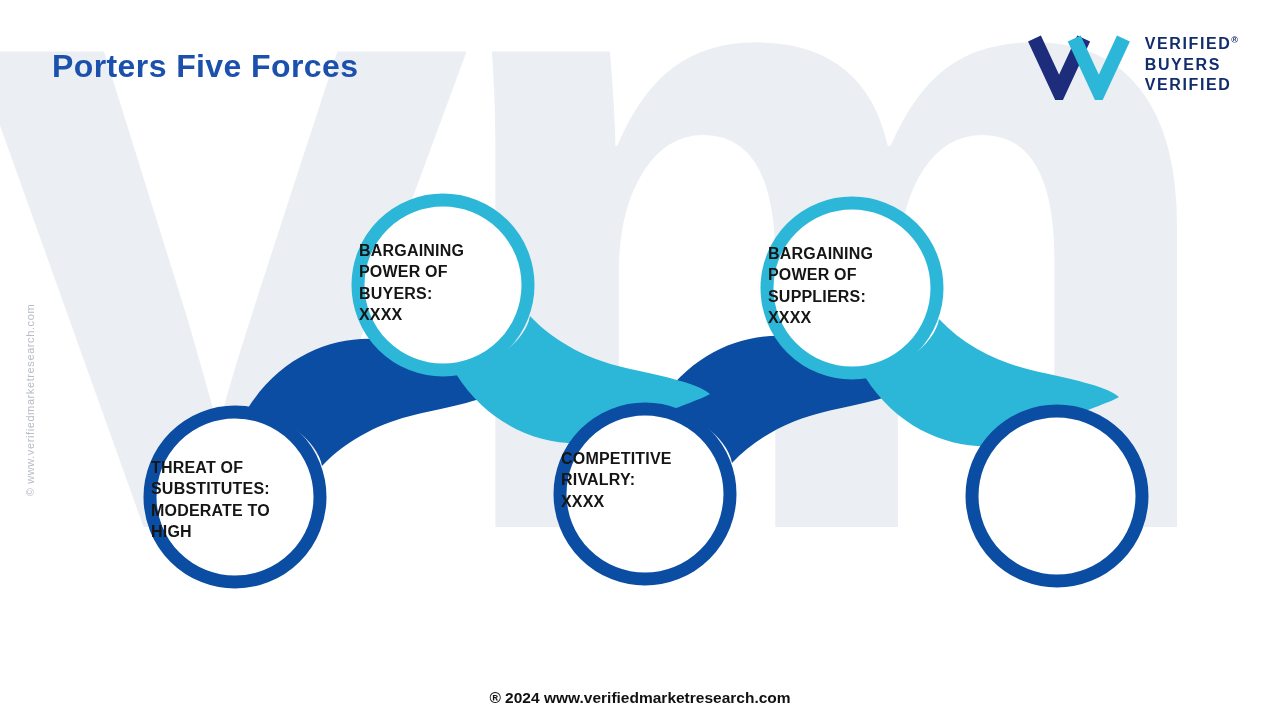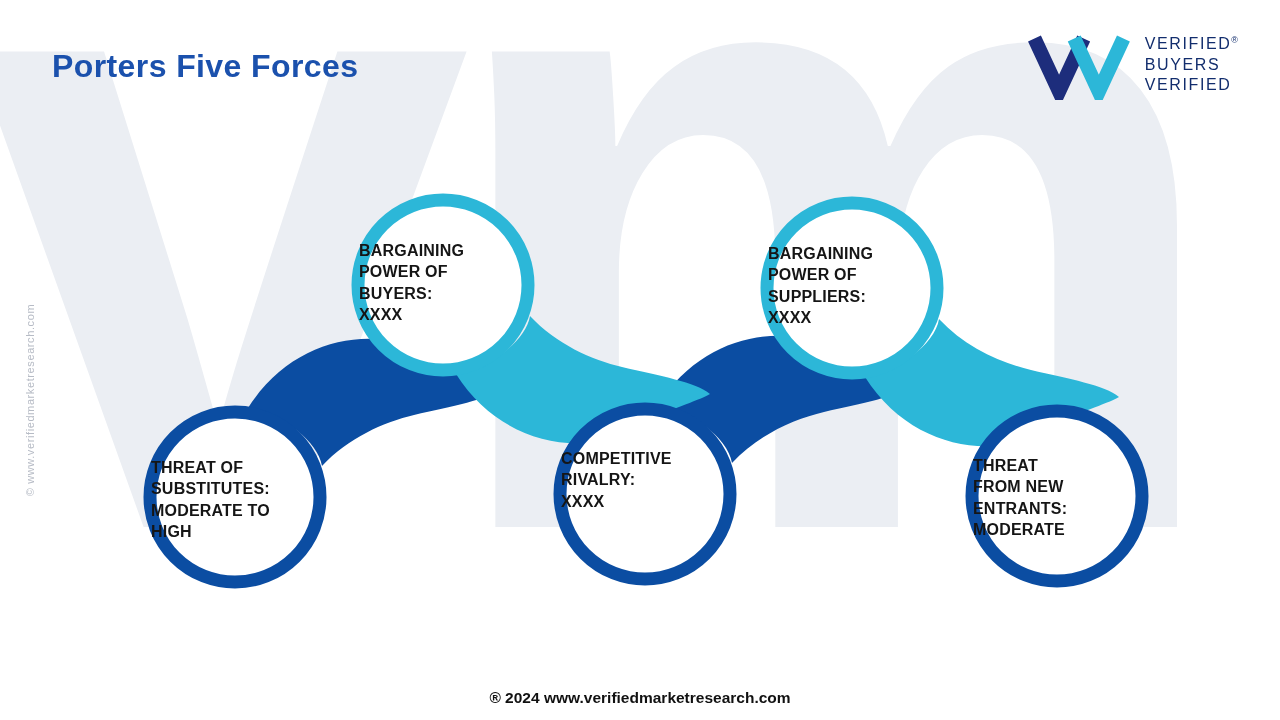--- a/index.html
+++ b/index.html
@@ -24,21 +24,21 @@
     font-size:32px;font-weight:bold;color:#1b51ad;letter-spacing:0.4px;
   }
   .logo{
     position:absolute;right:42px;top:30px;z-index:3;
     display:flex;align-items:center;gap:14px;
   }
   .logo-mark{width:106px;height:70px;}
   .stroke-navy{stroke:#1d2d7c;stroke-width:15;fill:none;}
   .stroke-cyan{stroke:#2cb7d8;stroke-width:15;fill:none;}
   .logo-text{
-    font-weight:normal;color:#122d6d;font-size:16px;
+    font-weight:bold;color:#122d6d;font-size:16px;
     letter-spacing:1.6px;line-height:1.3;
   }
   .logo-text sup{font-size:9px;letter-spacing:0;}
   .diagram{position:absolute;left:0;top:0;z-index:1;}
   .force-label{
     position:absolute;width:168px;z-index:2;
     transform:translate(-50%,-50%);
     text-align:left;font-size:16px;font-weight:bold;line-height:1.33;
     color:#151515;white-space:pre-line;letter-spacing:0.2px;
   }
@@ -117,20 +117,16 @@
 POWER OF
 BUYERS:
 XXXX</div>
   <div class="force-label fl-3">COMPETITIVE
 RIVALRY:
 XXXX</div>
   <div class="force-label fl-4">BARGAINING
 POWER OF
 SUPPLIERS:
 XXXX</div>
-  <div class="force-label fl-5">THREAT
-FROM NEW
-ENTRANTS:
-MODERATE</div>
 
   <div class="footer">® 2024 www.verifiedmarketresearch.com</div>
 
 </div>
 
 </body></html>

